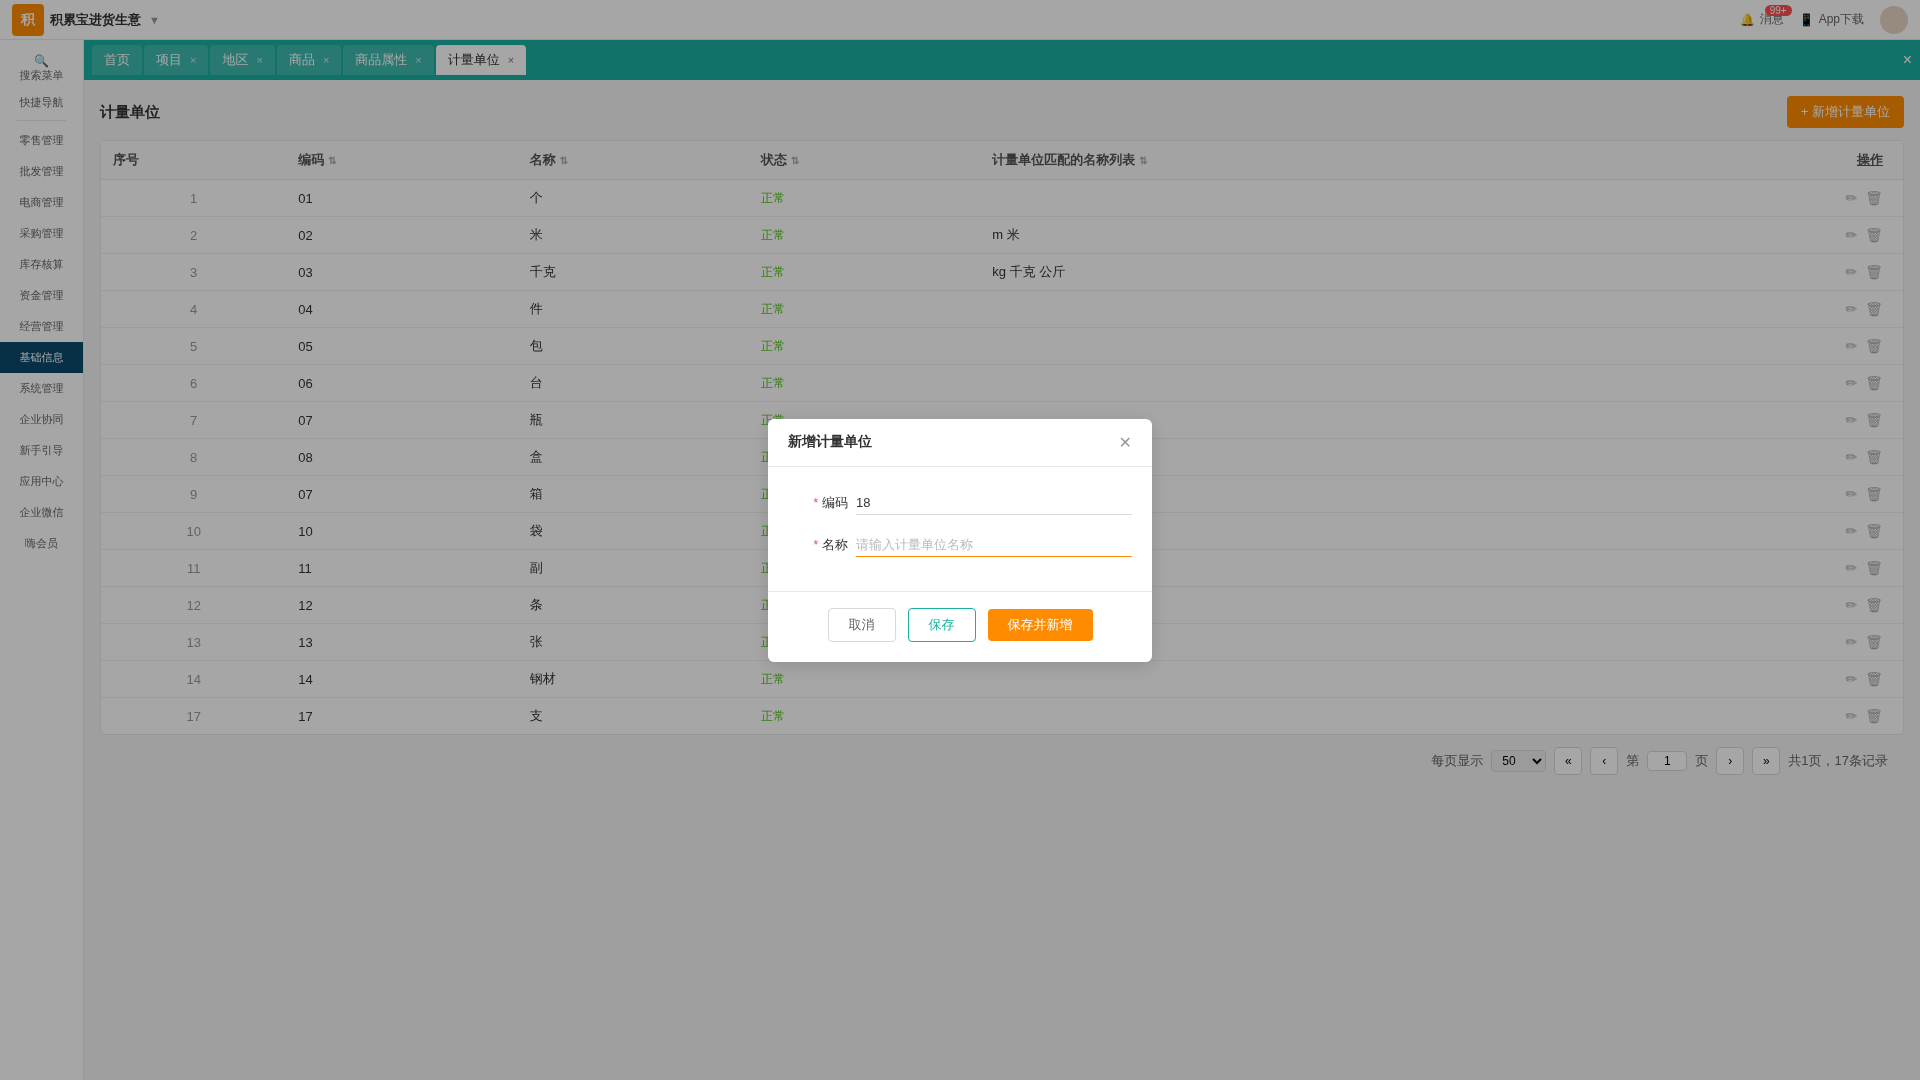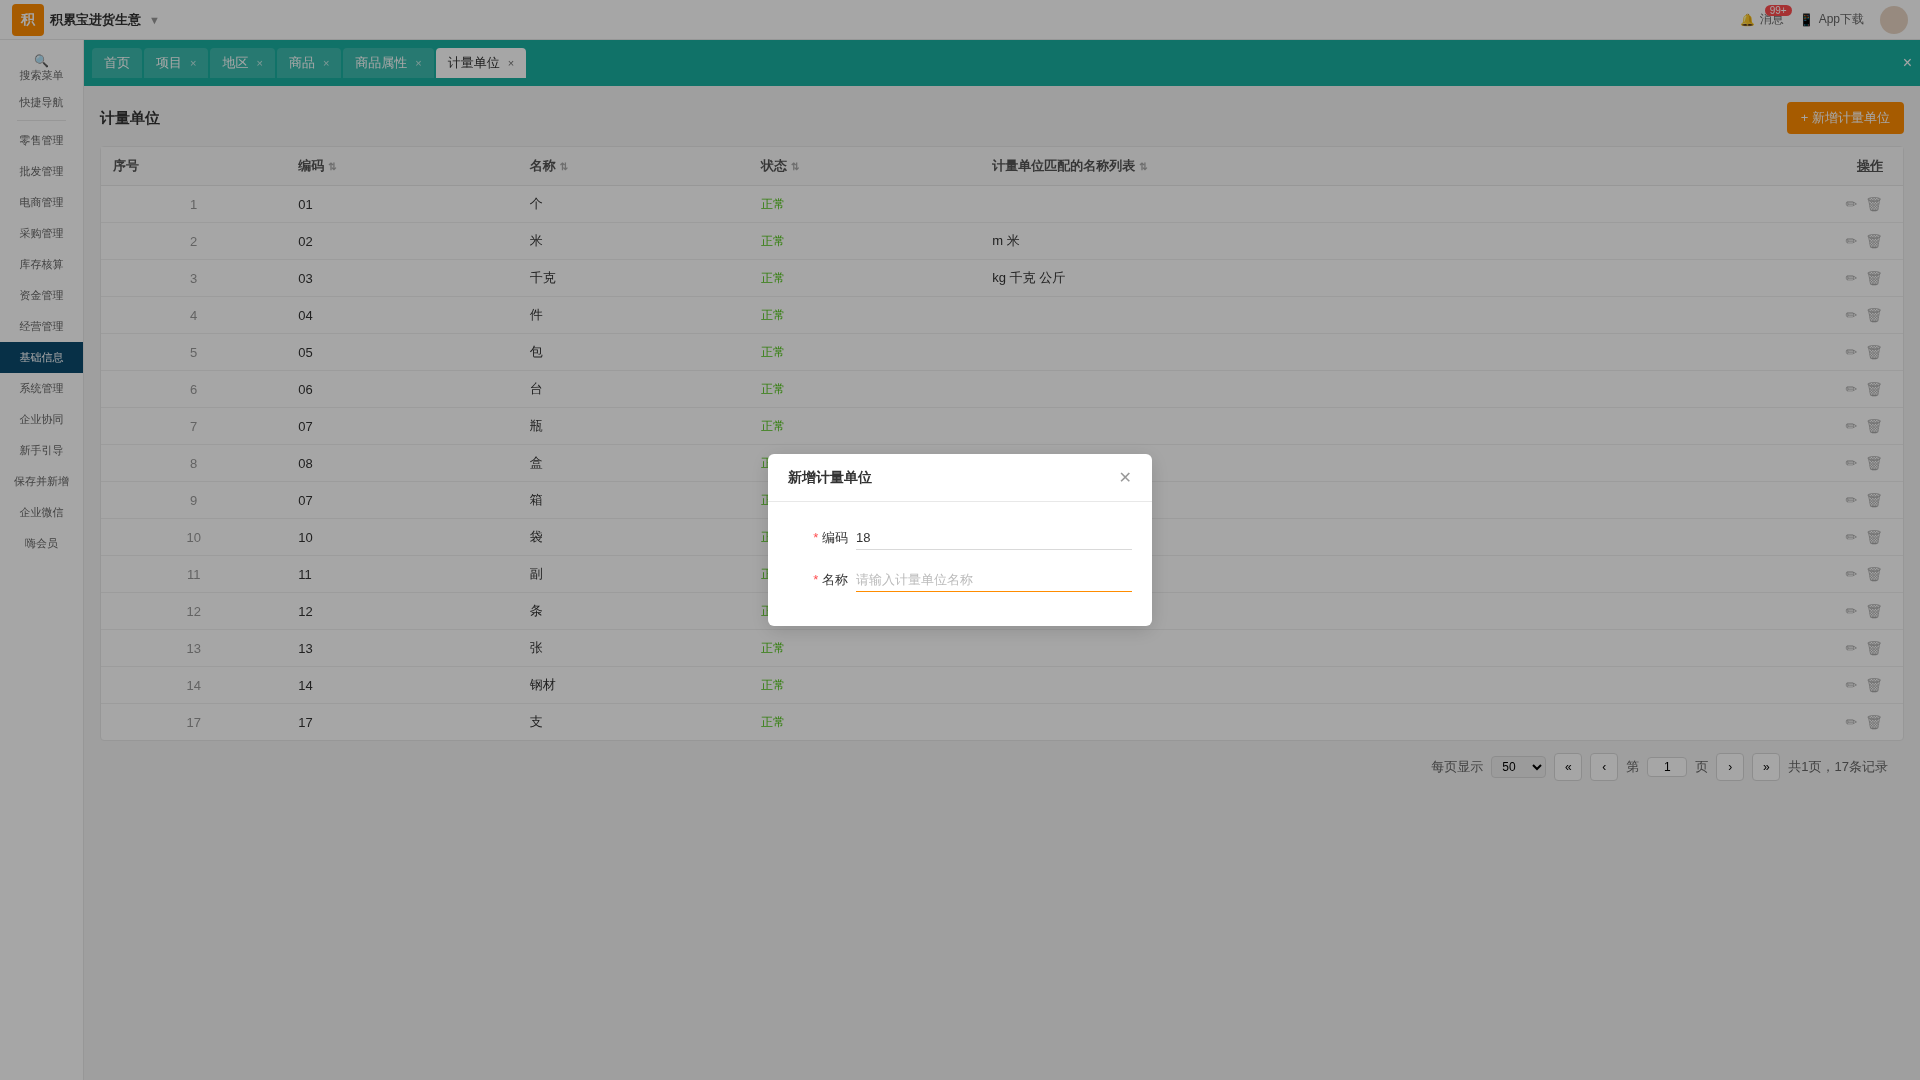--- a/index.html
+++ b/index.html
@@ -27,21 +27,21 @@
     .sidebar-item { width: 100%; padding: 8px 4px; text-align: center; font-size: 12px; color: #666; cursor: pointer; display: flex; flex-direction: column; align-items: center; gap: 2px; }
     .sidebar-item.active { background: #0c4a6e; color: white; }
     .sidebar-item.active .sidebar-label { color: white; }
     .sidebar-label { font-size: 11px; }
     .sidebar-divider { width: 60%; height: 1px; background: #e8e8e8; margin: 4px auto; }
 
     
     .content-area { flex: 1; display: flex; flex-direction: column; overflow: hidden; }
 
     
-    .tab-bar { height: 46px; background: #1aafa0; display: flex; align-items: center; padding: 0 8px; gap: 2px; flex-shrink: 0; }
+    .tab-bar { height: 40px; background: #1aafa0; display: flex; align-items: center; padding: 0 8px; gap: 2px; flex-shrink: 0; }
     .tab-item { height: 30px; padding: 0 12px; border-radius: 4px 4px 0 0; display: flex; align-items: center; gap: 4px; font-size: 13px; cursor: pointer; color: white; background: rgba(255,255,255,0.15); }
     .tab-item.active { background: white; color: #333; }
     .tab-close { font-size: 11px; opacity: 0.7; margin-left: 4px; }
     .tab-bar-close { margin-left: auto; color: white; cursor: pointer; font-size: 16px; }
 
     
     .page-content { flex: 1; background: #f5f5f5; overflow-y: auto; padding: 16px; }
 
     
     .page-header { display: flex; align-items: center; justify-content: space-between; margin-bottom: 12px; }
@@ -151,21 +151,21 @@
       <div class="sidebar-item">
         <div class="sidebar-label">系统管理</div>
       </div>
       <div class="sidebar-item">
         <div class="sidebar-label">企业协同</div>
       </div>
       <div class="sidebar-item">
         <div class="sidebar-label">新手引导</div>
       </div>
       <div class="sidebar-item">
-        <div class="sidebar-label">保存并新增</div>
+        <div class="sidebar-label">应用中心</div>
       </div>
       <div class="sidebar-item">
         <div class="sidebar-label">企业微信</div>
       </div>
       <div class="sidebar-item">
         <div class="sidebar-label">嗨会员</div>
       </div>
     </div>
 
     <div class="content-area">
@@ -465,15 +465,20 @@
       <div class="modal-body">
         <div class="form-row">
           <label class="form-label">编码</label>
           <input class="form-input" type="text" value="18" style="">
         </div>
         <div class="form-row">
           <label class="form-label">名称</label>
           <input class="form-input name-input" type="text" placeholder="请输入计量单位名称" style="">
         </div>
       </div>
+      <div class="modal-footer">
+        <button class="btn-cancel">取消</button>
+        <button class="btn-save">保存</button>
+        <button class="btn-save-new">保存并新增</button>
+      </div>
     </div>
   </div>
 </div>
 
 </body></html>

